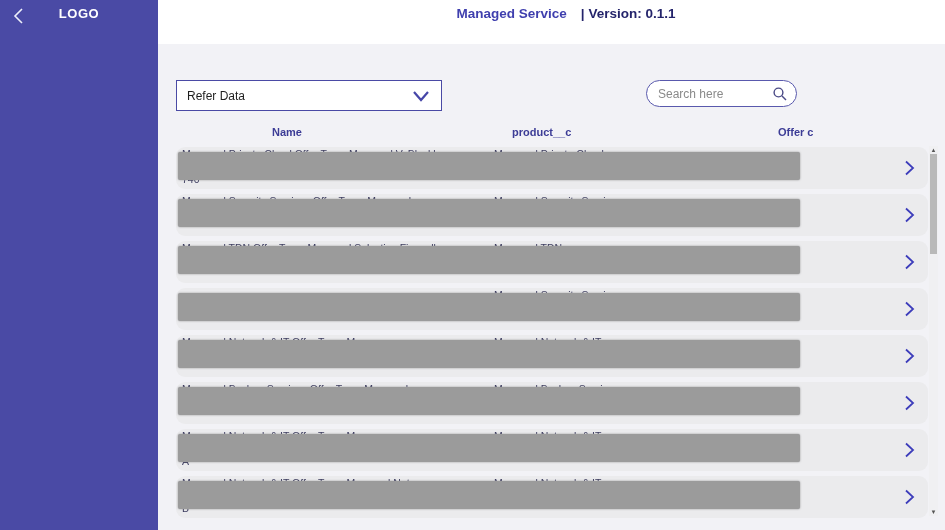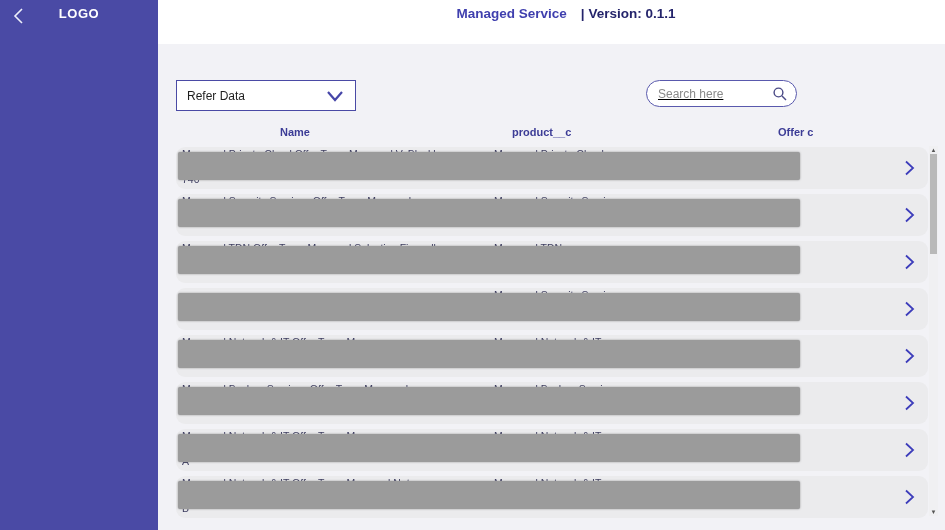--- a/index.html
+++ b/index.html
@@ -18,41 +18,41 @@
   .topbar { position:absolute; left:158px; top:0; width:787px; height:44px;
     background:#ffffff; display:flex; align-items:flex-start; justify-content:center;
     padding-top:6px;padding-left:29px; }
   .title { color:#3f3fae; font-weight:bold; font-size:13.5px; }
   .version { color:#24246b; font-weight:bold; font-size:13.5px; margin-left:14px; }
 
   
   .main { position:absolute; left:158px; top:44px; width:787px; height:486px;
     background:#f2f2f6; }
 
-  .dropdown { position:absolute; left:18px; top:36px; width:180px; height:31px;
+  .dropdown { position:absolute; left:18px; top:36px; width:266px; height:31px;
     background:#ffffff; border:1px solid #4a4aa5; display:flex; align-items:center;
     padding:0 10px; cursor:pointer; }
   .dropdown-label { font-size:12px; color:#1f1f1f; flex:1; }
 
   .searchbox { position:absolute; left:488px; top:36px; width:151px; height:27px;
     background:#ffffff; border:1px solid #5959ad; border-radius:13.5px;
-    display:flex; align-items:center; padding:0 8px 0 11px;text-decoration:underline; }
+    display:flex; align-items:center; padding:0 8px 0 11px; }
   .searchbox input { border:none; outline:none; flex:1; min-width:0;
     font-size:12px; color:#333; background:transparent;
     font-family:"Liberation Sans", sans-serif; }
   .searchbox input::placeholder { color:#8a8a8a; }
 
   .add-btn { position:absolute; left:652px; top:33px; width:112px; height:31px;
     background:#4747a8; color:#ffffff; font-weight:bold; font-size:13px;
     border:none; cursor:pointer; font-family:"Liberation Sans", sans-serif; }
 
   
   .thead { position:absolute; top:82px; left:18px; width:752px; height:16px;
     font-size:11px; font-weight:bold; color:#3c3c96; }
-  .th-name    { position:absolute; left:64px;padding-left:40px; }
+  .th-name    { position:absolute; left:56px;padding-left:40px; }
   .th-product { position:absolute; left:336px; }
   .th-type    { position:absolute; left:602px; }
 
   
   .rows { position:absolute; top:103px; left:18px; width:752px; }
   .row { position:relative; width:752px; height:42px; background:#ebebed;
     border-radius:9px; margin-bottom:5px; cursor:pointer; }
   .row .line1 { position:absolute; left:6px; top:1px; font-size:10.5px;
     line-height:12px; color:#3a3a5e; white-space:nowrap; z-index:0; }
   .row .prod { position:absolute; left:318px; top:1px; font-size:10.5px;

